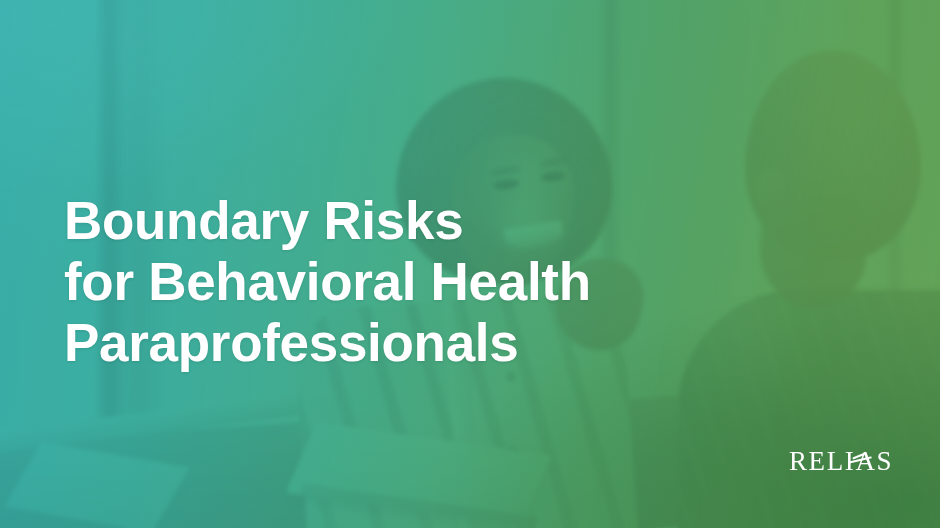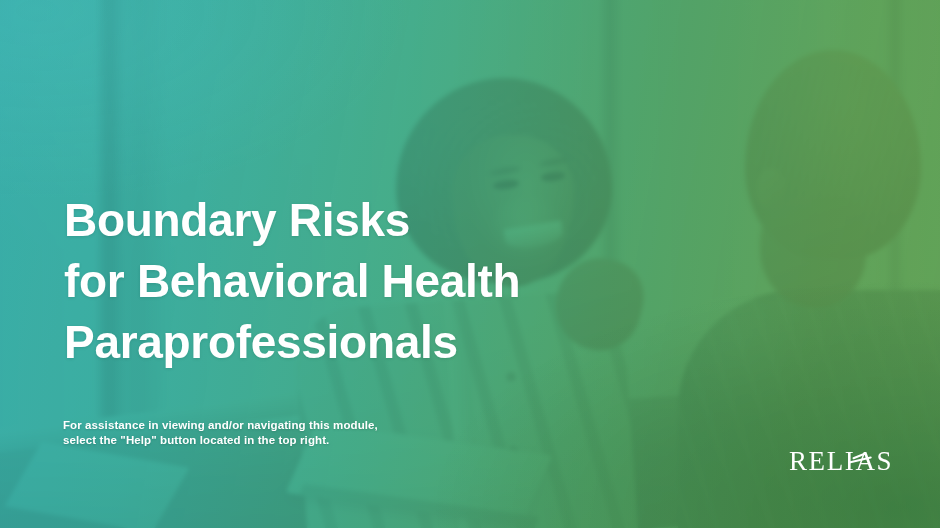--- a/index.html
+++ b/index.html
@@ -251,21 +251,21 @@
       radial-gradient(ellipse 70% 60% at 96% 96%, rgba(42,110,56,.55), rgba(0,0,0,0) 72%),
       radial-gradient(ellipse 55% 50% at 4% 2%, rgba(74,190,190,.30), rgba(0,0,0,0) 72%);
   }
 
   
   .title {
     position:absolute;
     left:64px; top:190px;
     width:700px;
     color:#ffffff;
-    font-size:46px;
+    font-size:53px;
     font-weight:bold;
     line-height:61px;
     letter-spacing:-0.3px;
     white-space:pre-line;
     text-shadow:0 1px 3px rgba(20,70,60,.18);
   }
 
   .help-text {
     position:absolute;
     left:63px; top:418px;
@@ -362,22 +362,20 @@
   </div>
 
   <div class="overlay-main"></div>
   <div class="overlay-tint"></div>
   <div class="overlay-dark-br"></div>
 
   <h1 class="title">Boundary Risks
 for Behavioral Health
 Paraprofessionals</h1>
 
-  <div class="help-text">For assistance in viewing and/or navigating this module,
-select the "Help" button located in the top right.</div>
 
 
   <div class="logo">
     <span class="logo-text">RELIAS</span>
     <span class="logo-swash"></span>
     <span class="logo-swash2"></span>
   </div>
 
 </div>
 

